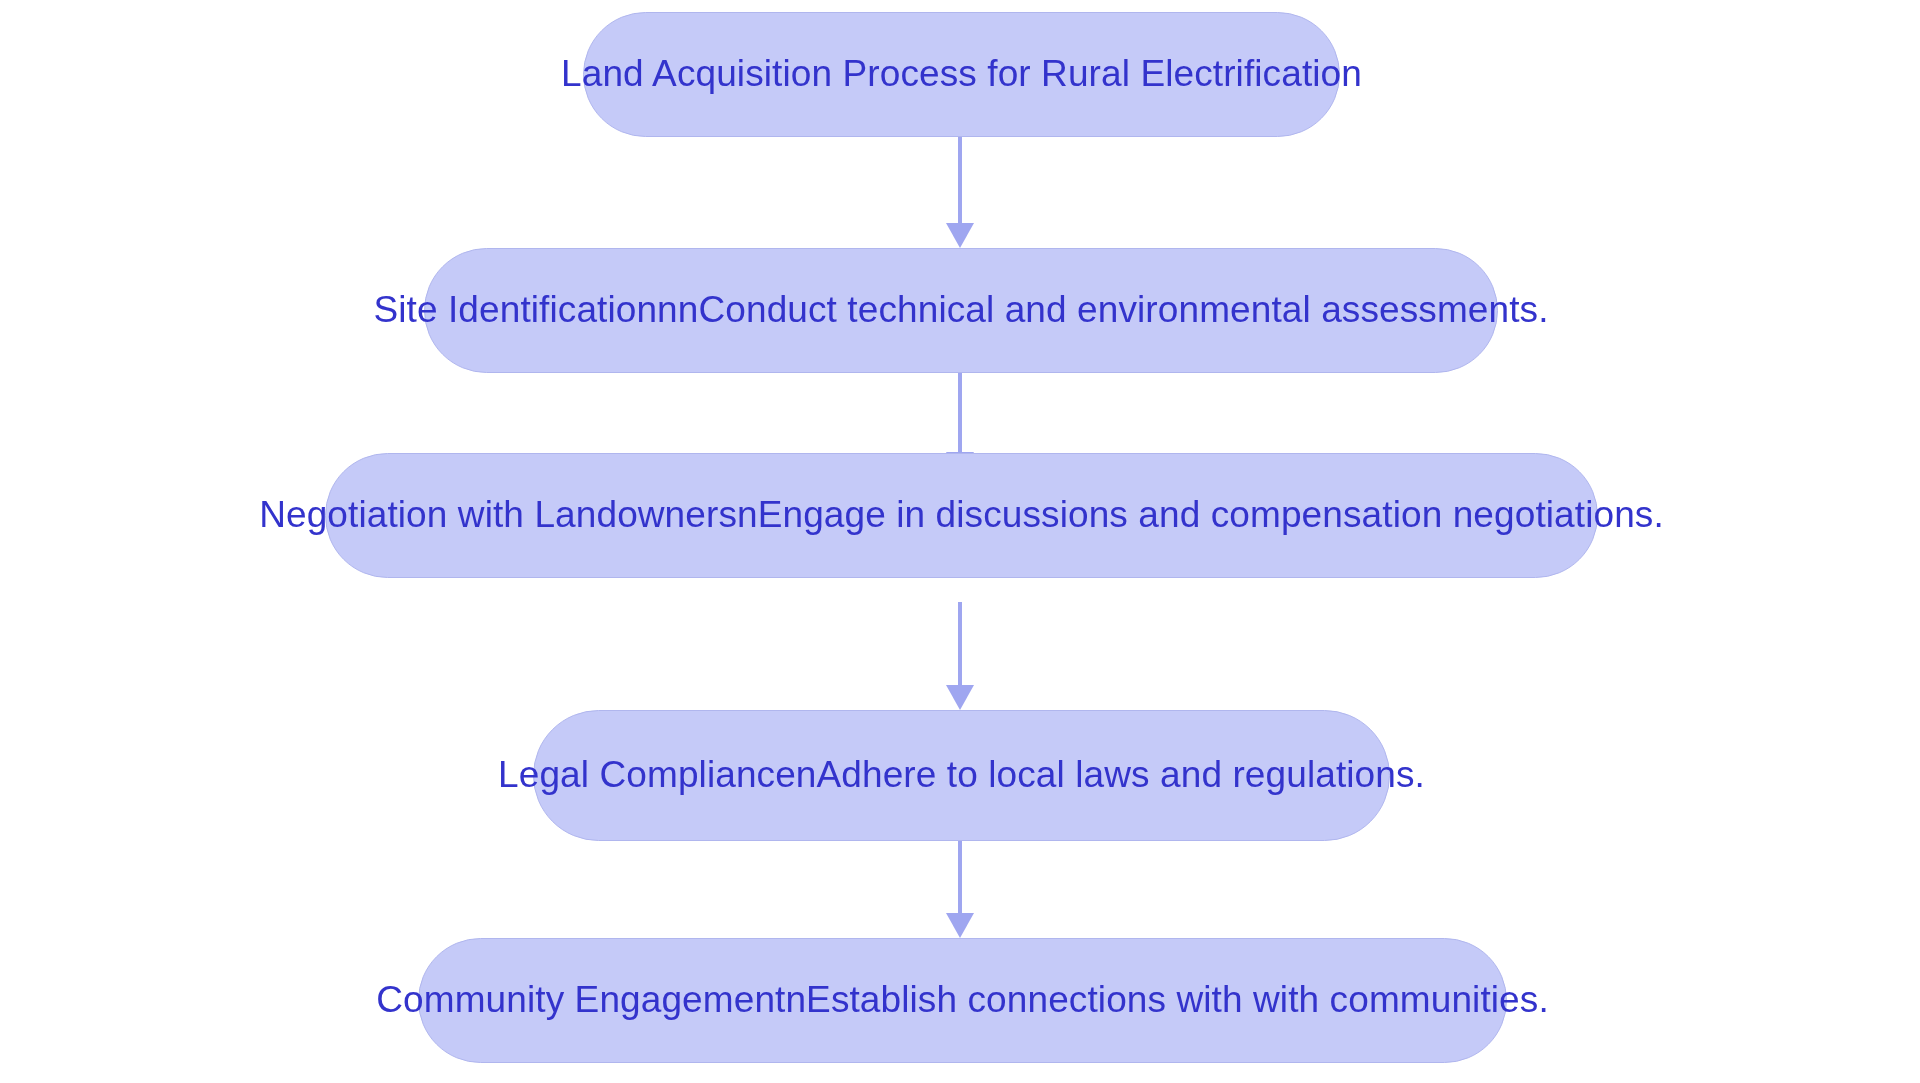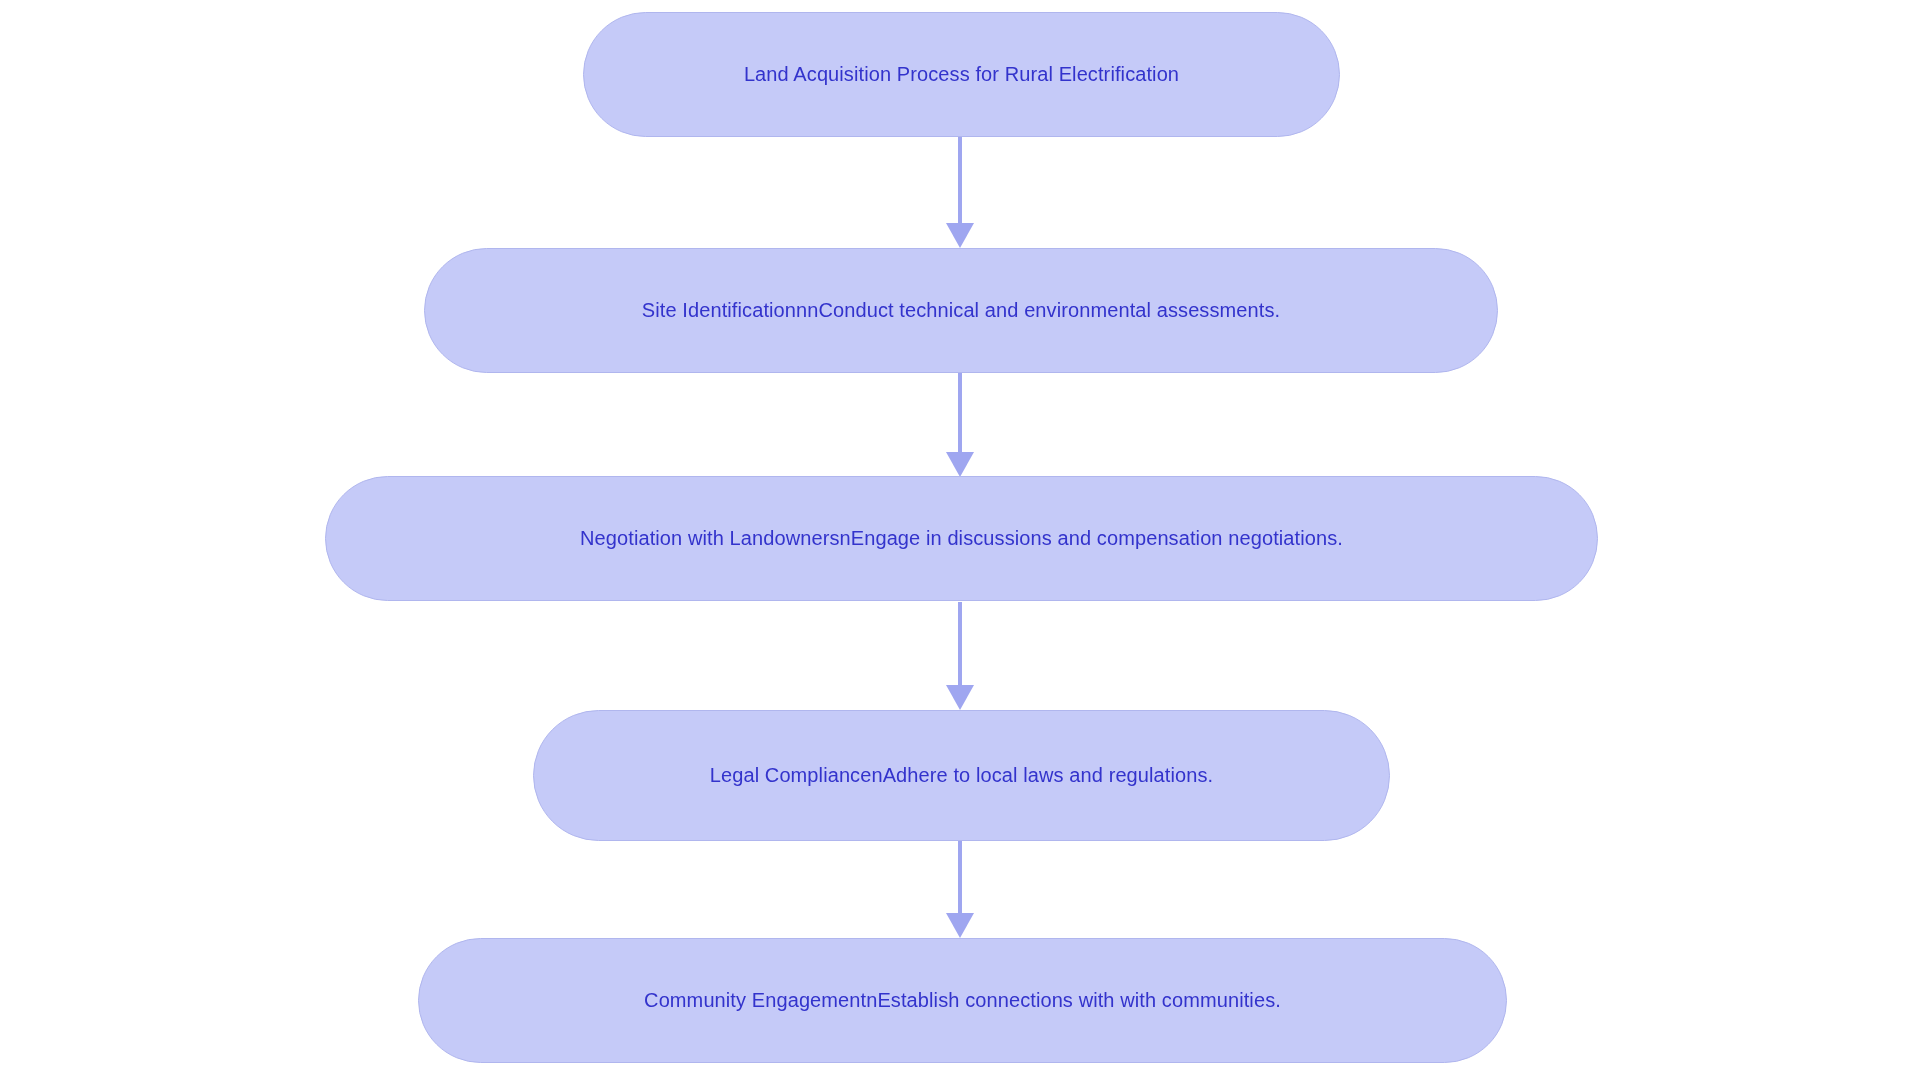--- a/index.html
+++ b/index.html
@@ -22,21 +22,21 @@
     position: absolute;
     box-sizing: border-box;
     background: #c5caf8;
     border: 1.5px solid #b0b6ee;
     border-radius: 999px;
     display: flex;
     align-items: center;
     justify-content: center;
     text-align: center;
     color: #3333cc;
-    font-size: 20px;
+    font-size: 37px;
     font-weight: 400;
     letter-spacing: 0.1px;
     line-height: 1.25;
     white-space: nowrap;
     padding: 0 34px;
   }
   .connector {
     position: absolute;
     width: 40px;
     display: block;
@@ -73,19 +73,19 @@
 
   <svg class="connector" style="left:940px; top:835px; height:103px;" viewBox="0 0 40 103" preserveAspectRatio="none">
     <line class="conn-line" x1="20" y1="0" x2="20" y2="78"></line>
     <polygon class="conn-head" points="6,78 34,78 20,103"></polygon>
   </svg>
 
   <div class="flow-node" style="left: 583px; top: 12px; width: 757px; height: 125px;">Land Acquisition Process for Rural Electrification</div>
 
   <div class="flow-node" style="left: 424px; top: 248px; width: 1074px; height: 125px;">Site IdentificationnnConduct technical and environmental assessments.</div>
 
-  <div class="flow-node" style="left: 325px; top: 476px; width: 1273px; height: 125px;">Negotiation with LandownersnEngage in discussions and compensation negotiations.</div>
+  <div class="flow-node" style="left: 325px; top: 453px; width: 1273px; height: 125px;">Negotiation with LandownersnEngage in discussions and compensation negotiations.</div>
 
   <div class="flow-node" style="left: 533px; top: 710px; width: 857px; height: 131px;">Legal CompliancenAdhere to local laws and regulations.</div>
 
   <div class="flow-node" style="left: 418px; top: 938px; width: 1089px; height: 125px;">Community EngagementnEstablish connections with with communities.</div>
 
 </div>
 
 </body></html>

